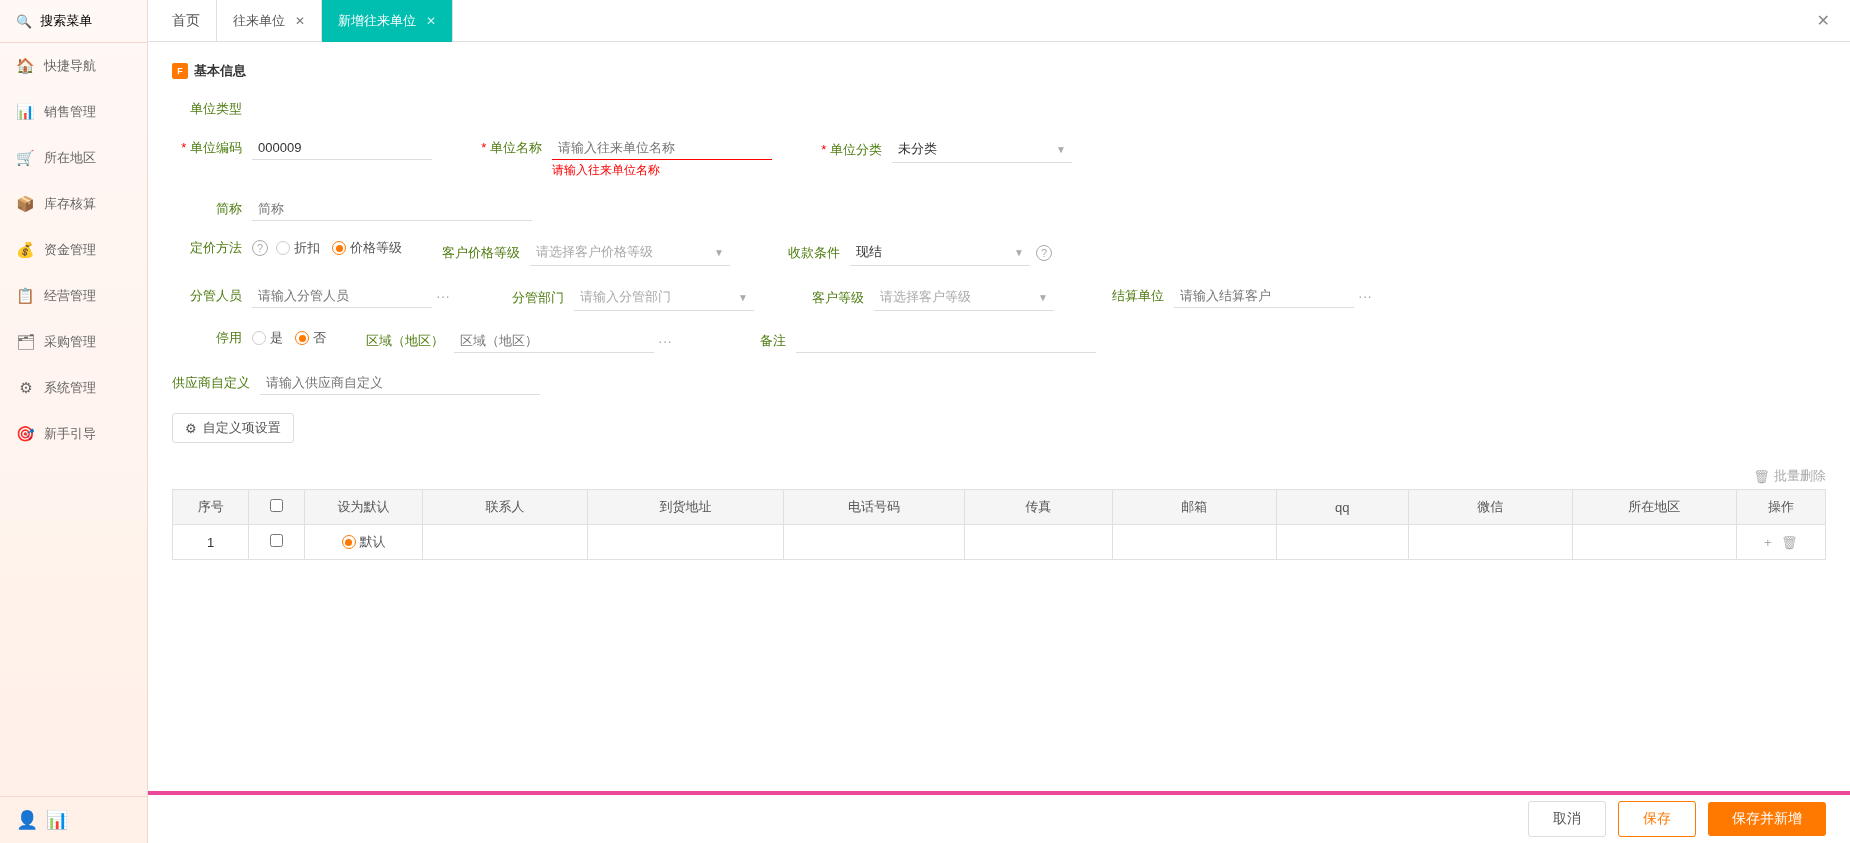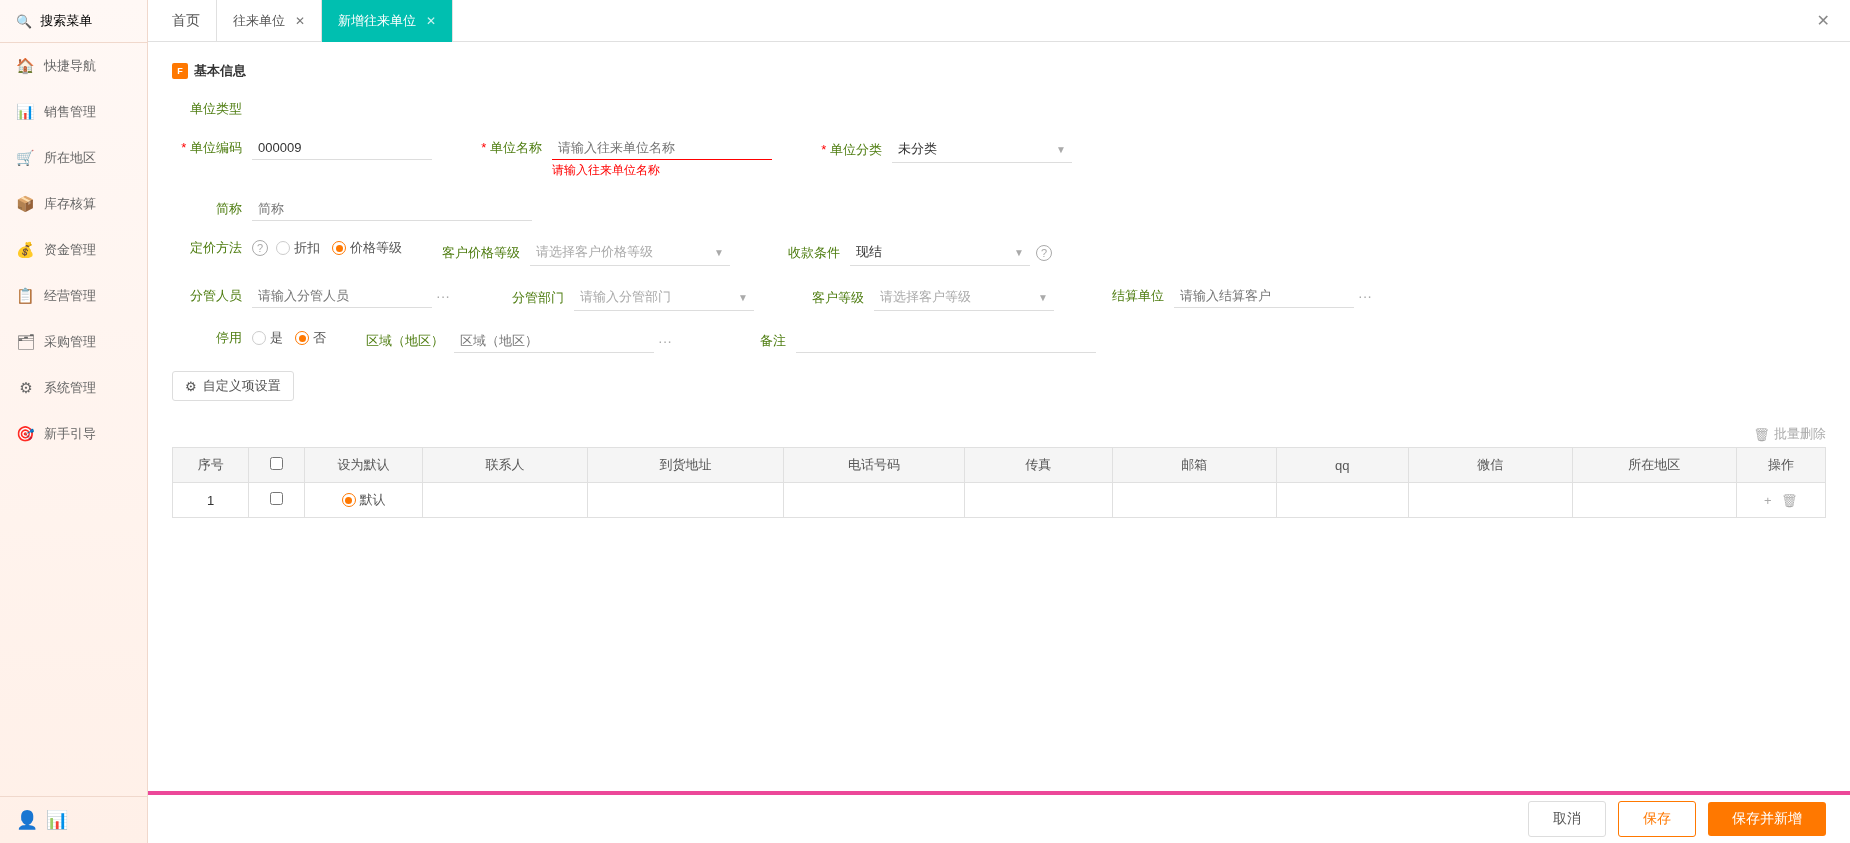--- a/index.html
+++ b/index.html
@@ -515,20 +515,24 @@
         <div class="form-label">区域（地区）</div>
         <input class="form-input" type="text" style="width: 200px;" placeholder="区域（地区）">
         <span class="more-btn">···</span>
       </div>
       <div class="form-field">
         <div class="form-label">备注</div>
         <input class="form-input" type="text" style="width: 300px;">
       </div>
     </div>
 
+    <div class="form-row">
+      <div class="form-label">供应商自定义</div>
+      <input class="form-input" type="text" style="width: 280px;" placeholder="请输入供应商自定义">
+    </div>
 
     <div style="margin-bottom:8px;">
       <div class="custom-settings-btn">
         <span>⚙</span>
         <span>自定义项设置</span>
       </div>
     </div>
 
     <div class="table-container">
       <div class="table-actions-bar">

